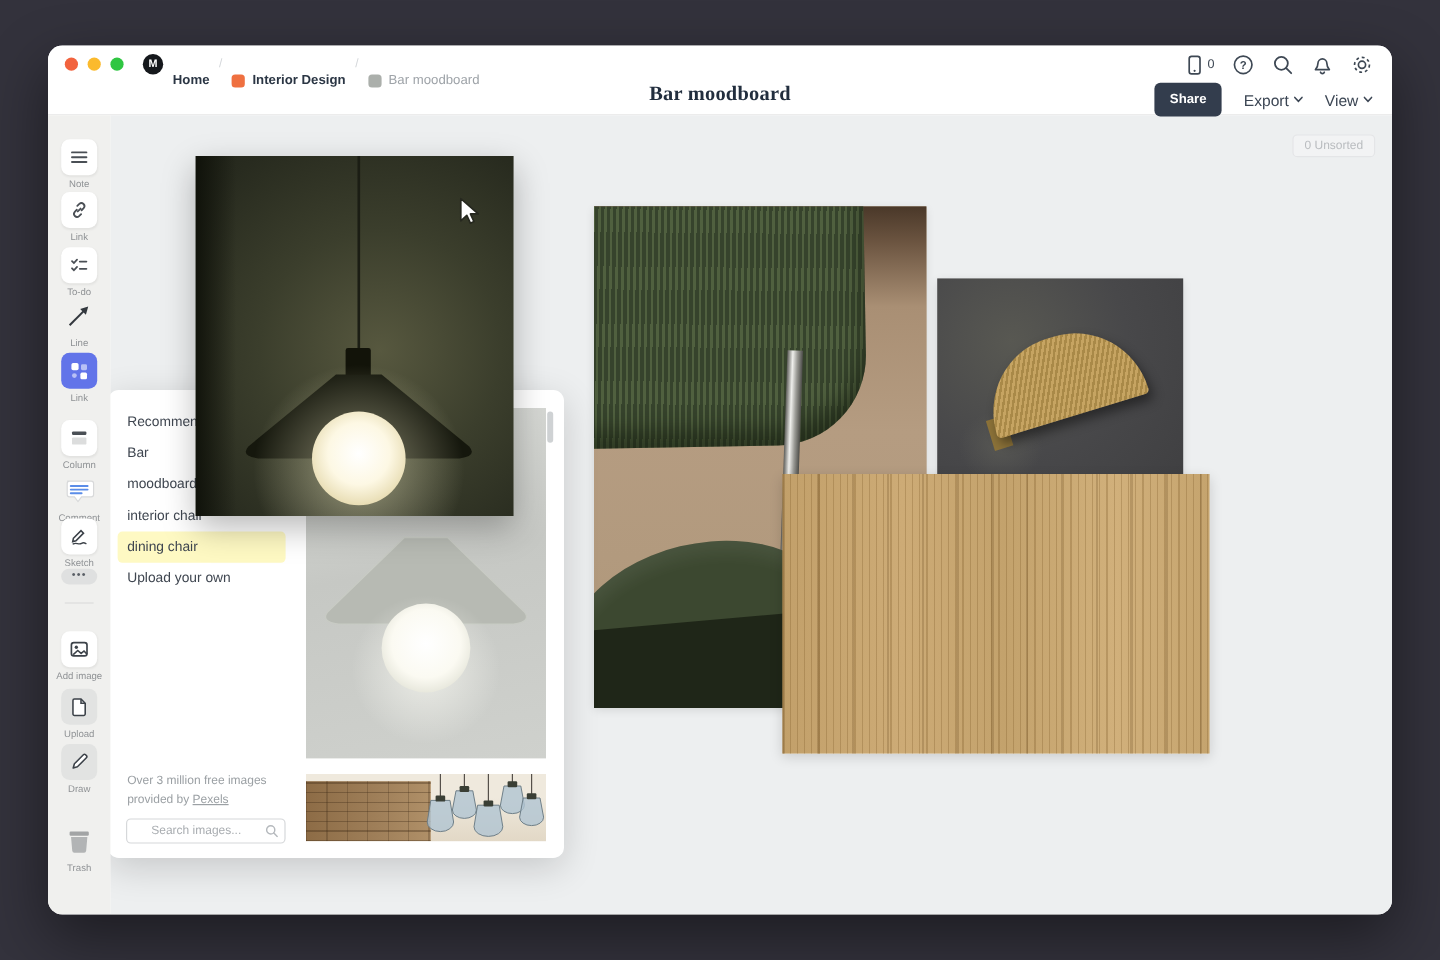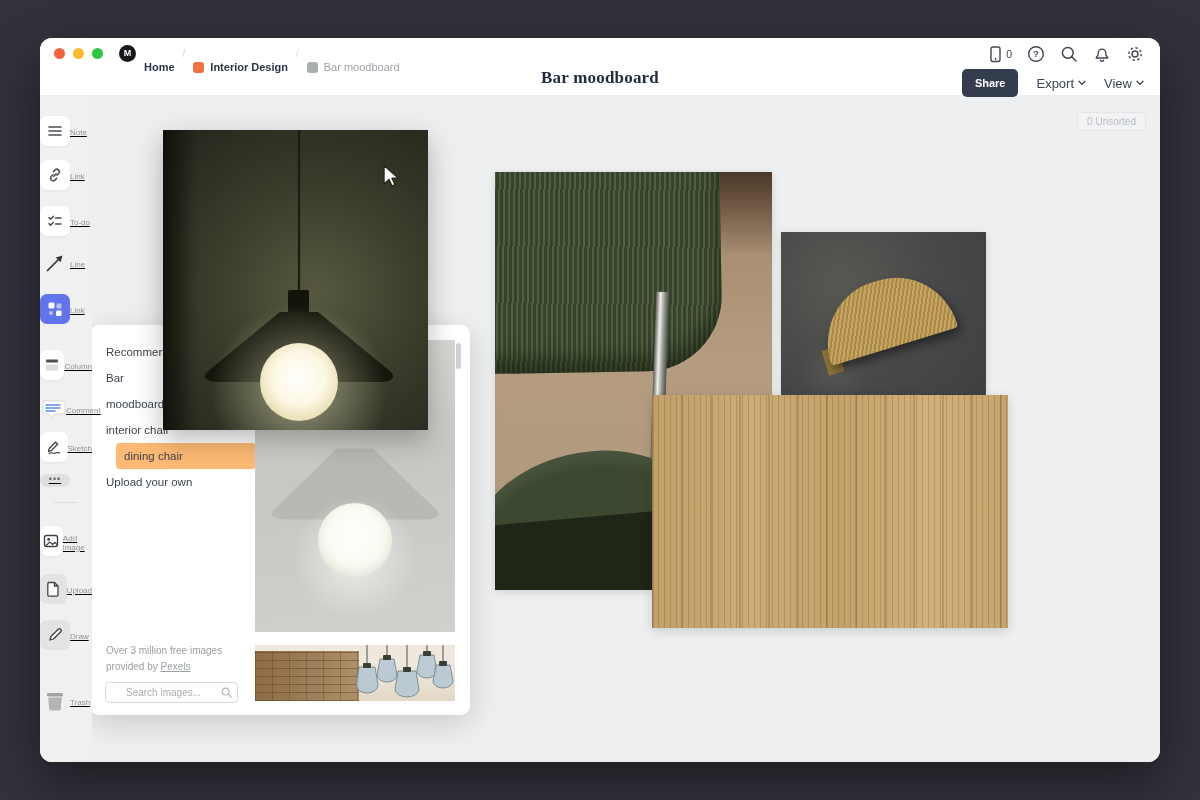--- a/index.html
+++ b/index.html
@@ -31,21 +31,21 @@
   .dev-count { font-size:10.5px; color:#3e4854; }
   .board-title { position:absolute; left:0; right:0; top:30px; height:26px; text-align:center;
     font-family:"Liberation Serif", serif; font-weight:bold; font-size:17px; color:#222e3e; letter-spacing:.2px; }
   .actions { position:absolute; right:16px; top:31px; display:flex; align-items:center; gap:18px; }
   .share-btn { background:#333d4d; color:#fff; font-size:11px; font-weight:bold;
     padding:8px 13px; border-radius:5px; border:none; cursor:pointer; }
   .menu-btn { display:flex; align-items:center; gap:4px; font-size:13px; color:#3c4654; cursor:pointer; }
 
   
   .sidebar { position:absolute; left:0; top:58px; bottom:0; width:52px; background:#f0f0ee; z-index:15; }
-  .tool { position:absolute; left:0; width:52px; display:flex; flex-direction:row; align-items:center; cursor:pointer;text-decoration:underline; }
+  .tool { position:absolute; left:0; width:52px; display:flex; flex-direction:column; align-items:center; cursor:pointer; }
   .tool-btn { width:30px; height:30px; border-radius:7px; display:flex; align-items:center; justify-content:center; }
   .tool-btn.white { background:#fff; box-shadow:0 1px 2px rgba(0,0,0,.06); }
   .tool-btn.grey { background:#e2e3e2; }
   .tool-btn.blue { background:#6274e9; }
   .tool-btn.bare { background:transparent; }
   .tool-label { font-size:8px; color:#8f9295; margin-top:3px; }
   .more-pill { width:30px; height:13px; border-radius:7px; background:#dfe0e0; color:#5a5f66;
     font-size:9px; letter-spacing:1px; display:flex; align-items:center; justify-content:center; line-height:0; padding-bottom:4px; }
   .side-divider { position:absolute; left:14px; width:24px; height:1px; background:#dcdddc; }
 
@@ -93,21 +93,21 @@
       linear-gradient(90deg,#c2a06a,#cdab76 28%,#c3a26c 52%,#d1b07b 78%,#c5a46e);
     box-shadow:0 3px 10px rgba(0,0,0,.15); }
 
   
   .picker { position:absolute; left:50px; top:287px; width:380px; height:390px; background:#fff;
     border-radius:9px; box-shadow:0 8px 30px rgba(0,0,0,.16); z-index:5; }
   .picker-arrow { position:absolute; left:-5px; top:192px; width:11px; height:11px; background:#fff;
     transform:rotate(45deg); }
   .cat-item { position:absolute; left:8px; width:140px; height:26px; display:flex; align-items:center;
     padding-left:8px; font-size:11.5px; color:#3f4650; border-radius:4px; cursor:pointer; }
-  .cat-item.selected { background:#fdba74;margin-left:18px; }
+  .cat-item.selected { background:#fef9c3; }
   .picker-footer { position:absolute; left:16px; top:318px; width:150px; font-size:10px; color:#9ba0a4; line-height:1.55; }
   .picker-footer a { color:#9ba0a4; text-decoration:underline; cursor:pointer; }
   .search-box { position:absolute; left:15px; top:357px; width:133px; height:21px; }
   .search-box input { width:100%; height:100%; border:1px solid #d6d8da; border-radius:4px;
     font-size:10px; color:#555; padding:0 20px 0 20px; outline:none; font-family:"Liberation Sans",sans-serif; }
   .search-box input::placeholder { color:#a9adb1; }
   .search-box svg { position:absolute; right:6px; top:5px; }
   .pthumb { position:absolute; left:165px; overflow:hidden; cursor:pointer; }
   .thumb-lamp { top:15px; width:200px; height:292px;
     background:linear-gradient(168deg,#dadcd8 0%,#c6c8c4 45%,#cfd1cd 100%); }

